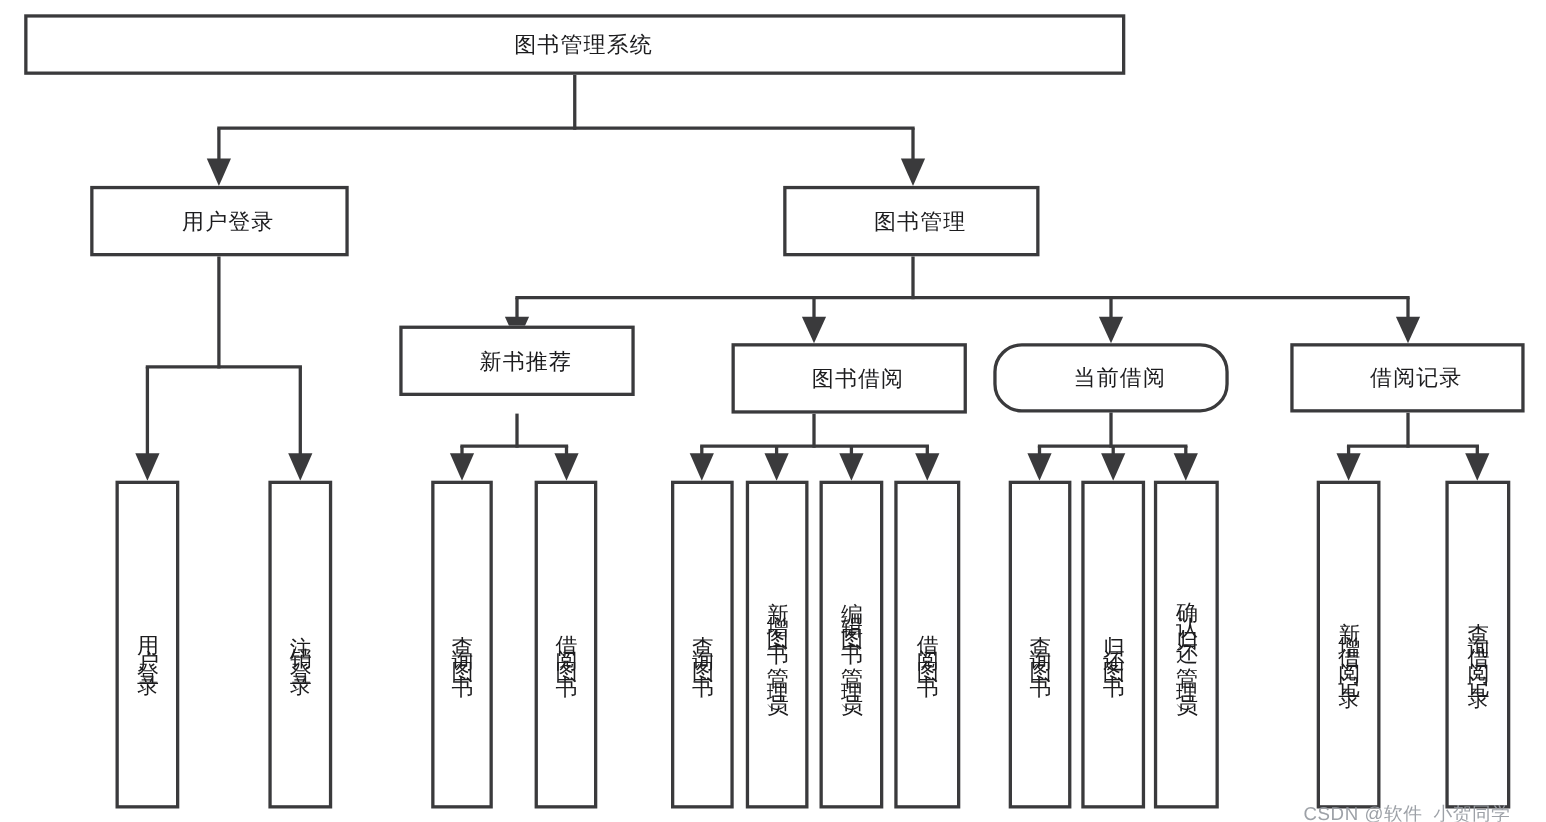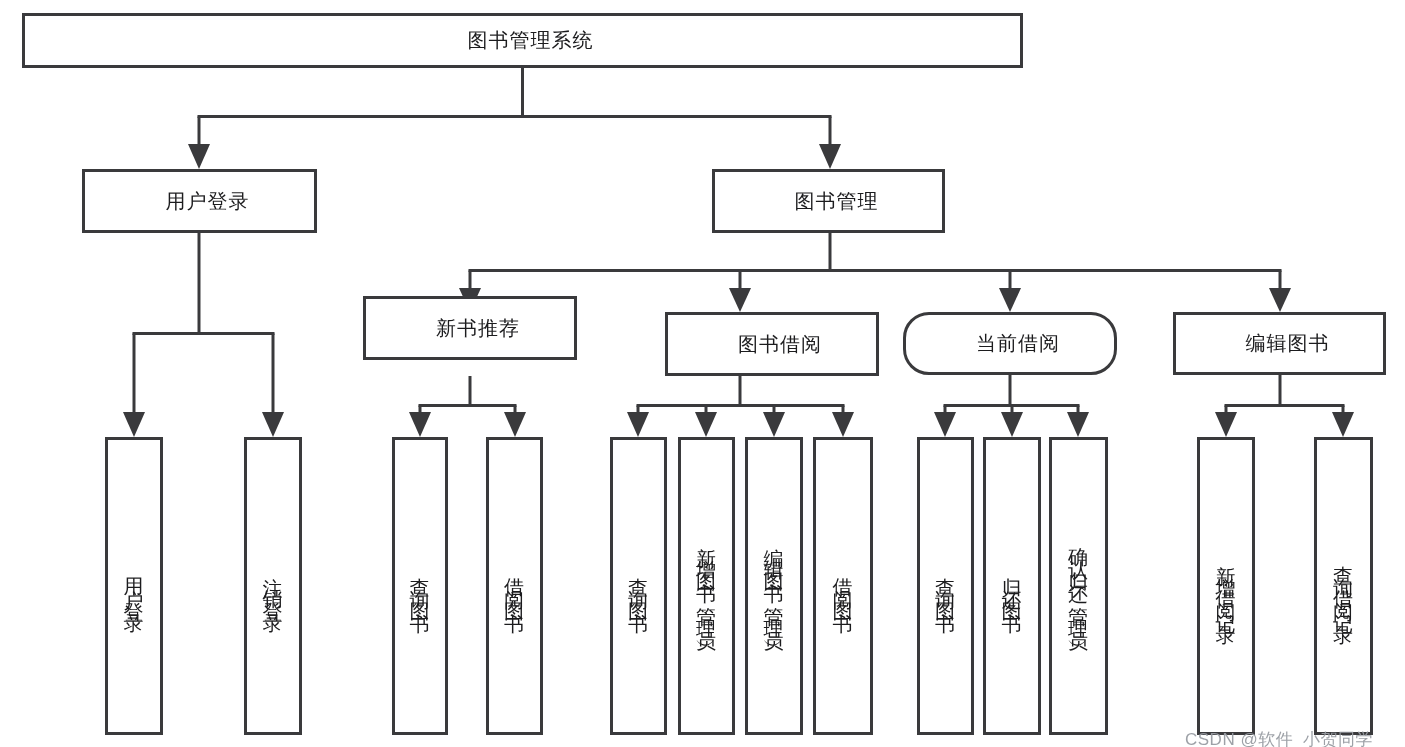--- a/index.html
+++ b/index.html
@@ -160,21 +160,21 @@
   </svg>
 
   <div class="node" style="left:22px; top:13px; width:1001px; height:55px;">图书管理系统</div>
 
   <div class="node" style="left:82px; top:169px; width:235px; height:64px;">用户登录</div>
   <div class="node" style="left:712px; top:169px; width:233px; height:64px;">图书管理</div>
 
   <div class="node" style="left:363px; top:296px; width:214px; height:64px;text-align:right;">新书推荐</div>
   <div class="node" style="left:633px; top:312px; width:214px; height:64px;margin-left:32px;">图书借阅</div>
   <div class="node" style="left:903px; top:312px; width:214px; height:63px;border-radius:26px;">当前借阅</div>
-  <div class="node" style="left:1173px; top:312px; width:213px; height:63px;">编辑图书</div>
+  <div class="node" style="left:1173px; top:312px; width:213px; height:63px;">借阅记录</div>
 
   <div class="leaf" style="left:105px; top:437px; width:58px; height:298px;">
     <span class="v">用户登录</span>
   </div>
   <div class="leaf" style="left:244px; top:437px; width:58px; height:298px;">
     <span class="v">注销登录</span>
   </div>
 
   <div class="leaf" style="left:392px; top:437px; width:56px; height:298px;">
     <span class="v">查询图书</span>

